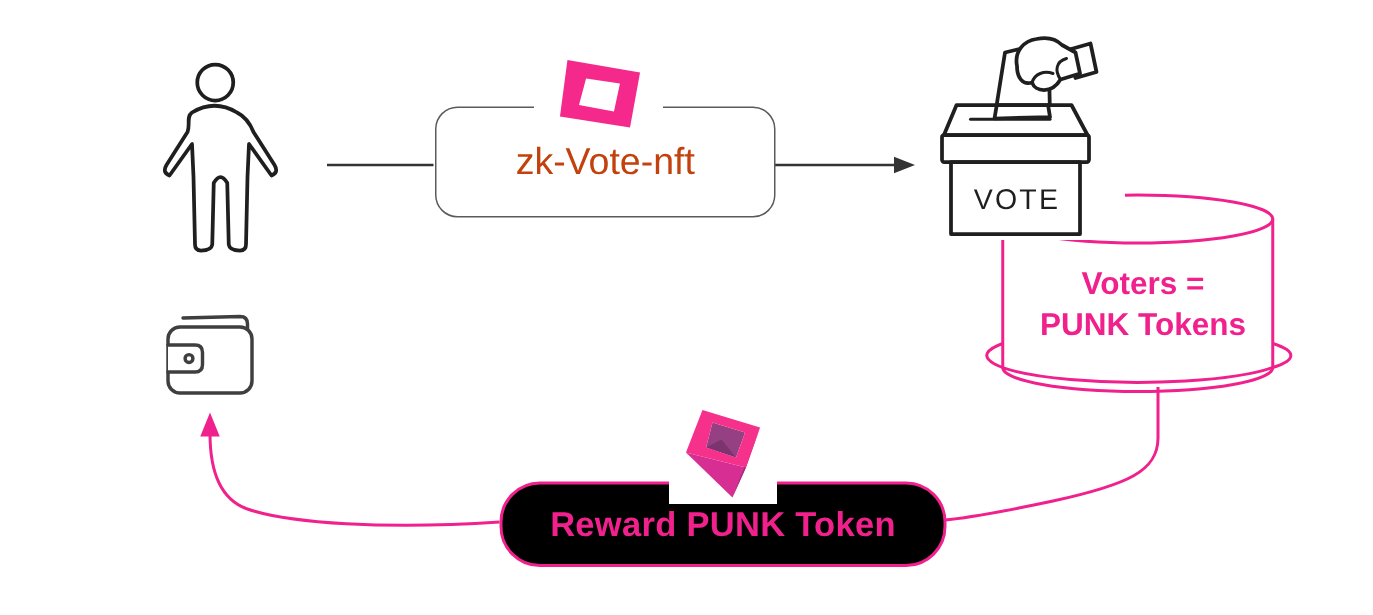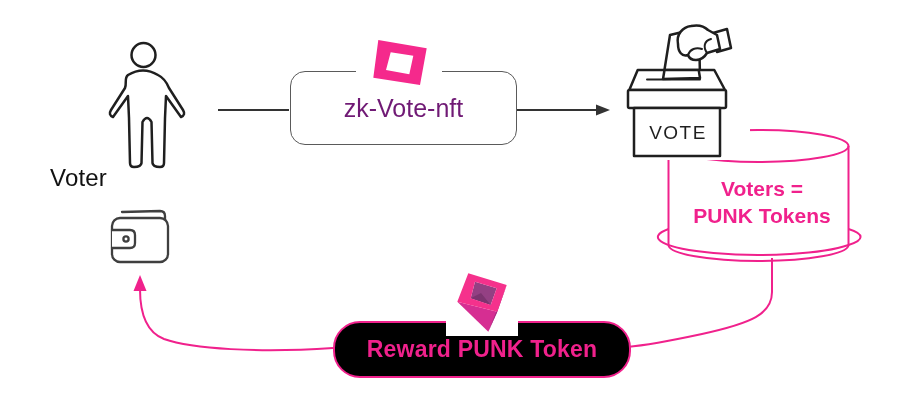--- a/index.html
+++ b/index.html
@@ -22,21 +22,21 @@
 
   .voter-label{
     position:absolute;left:50px;top:164px;width:110px;
     font-size:24px;font-weight:500;color:#111;letter-spacing:0.2px;
   }
   .zk-box{
     position:absolute;left:290px;top:71px;width:225px;height:72px;
     border:1.6px solid var(--box-border);border-radius:15px;background:#fff;
     display:flex;align-items:center;justify-content:center;z-index:2;
   }
-  .zk-box span{font-size:25px;color:#701a75;font-weight:400;}
+  .zk-box span{font-size:25px;color:#c2410c;font-weight:400;}
   .reward-pill{
     position:absolute;left:333px;top:321px;width:294px;height:53px;
     border:2px solid var(--pink);border-radius:27px;background:#000000;
     display:flex;align-items:center;justify-content:center;z-index:2;
   }
   .reward-pill span{font-size:23px;font-weight:600;color:var(--pink);letter-spacing:0.2px;}
 
   
   .pk{stroke:var(--pink);stroke-width:2;fill:none;}
   .pk-fill{fill:var(--pink);stroke:none;}
@@ -119,21 +119,20 @@
              Q 41,137 34,137
              Q 30,137 30,133
              L 29,88
              L 28,66
              L 13,87
              Q 8,85 11,80
              L 25,58
              C 27,53 24,48 28,45 Z" transform="translate(0,0)"></path>
   </svg>
 
-  <div class="voter-label">Voter</div>
 
   <div class="zk-box">
     <span>zk-Vote-nft</span>
   </div>
 
   <svg viewBox="0 0 86 58" style="left:356px;top:32px;width:86px;height:58px;z-index:4;">
     <rect class="whitebg" x="0" y="0" width="86" height="58"></rect>
     <path fill="var(--icon-pink)" fill-rule="evenodd" d="M 22.3,8 L 70.7,16.3 L 64,53 L 17.3,45.7 Z
              M 34.7,20.3 L 57.3,23.7 L 53.3,42.3 L 30,38 Z"></path>
   </svg>

